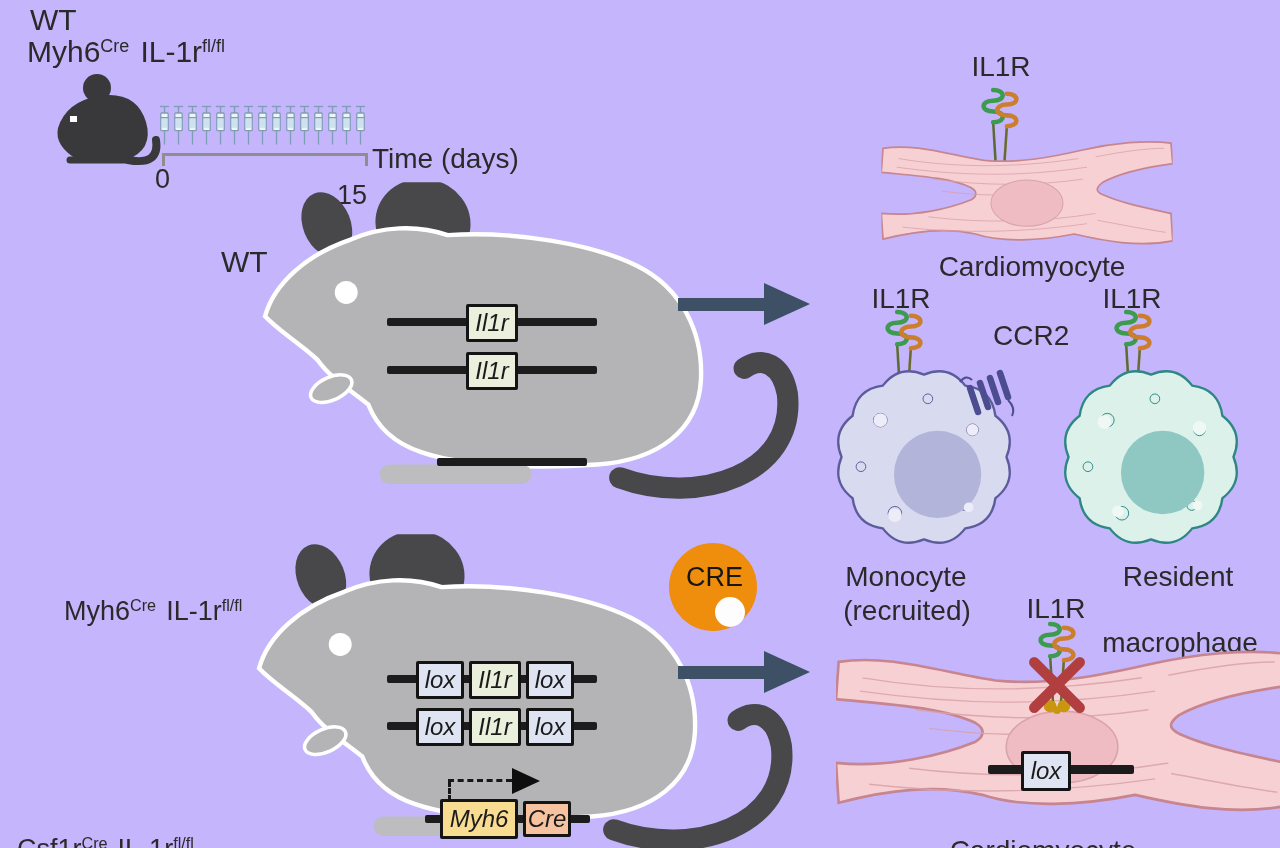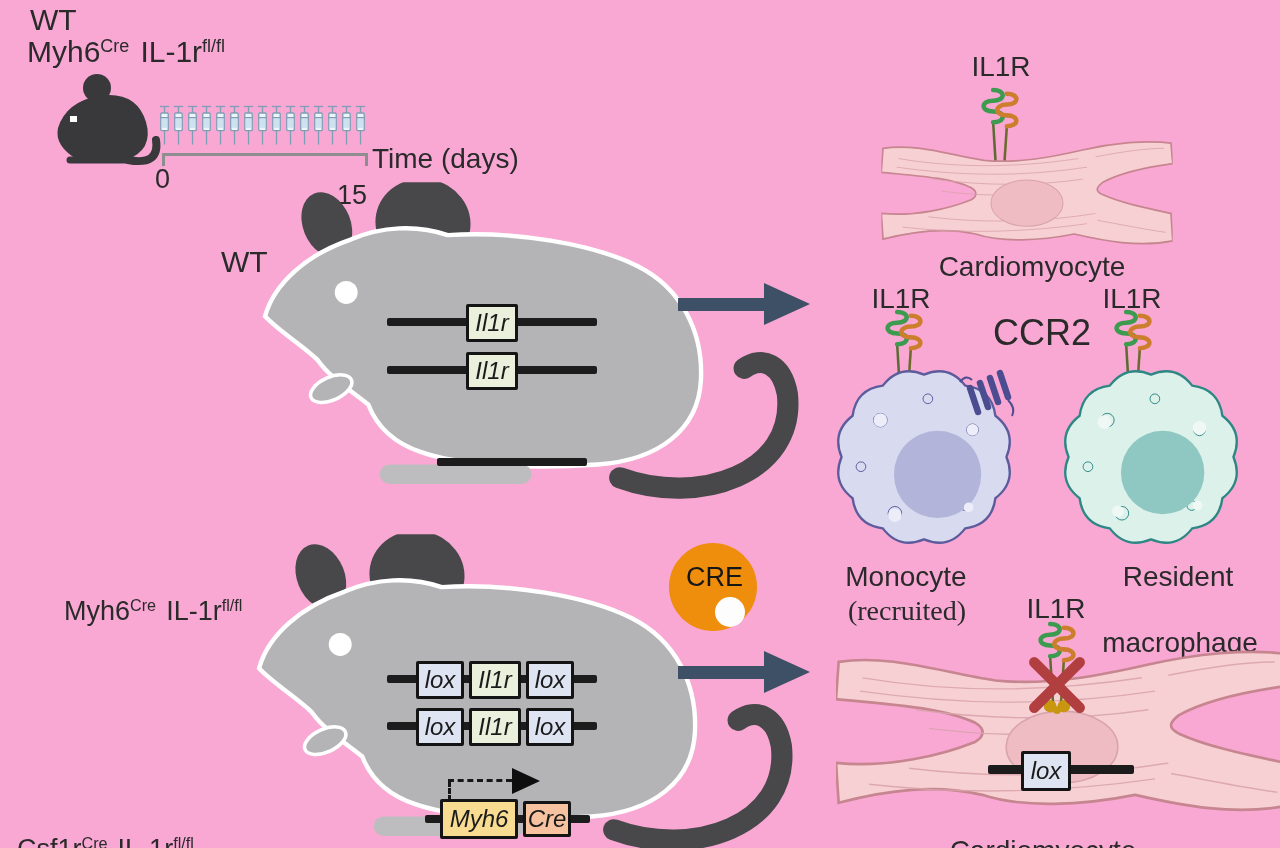--- a/index.html
+++ b/index.html
@@ -1,16 +1,16 @@
 <!DOCTYPE html>
 <html><head>
 <meta charset="utf-8">
 <style>
   html,body{margin:0;padding:0;background:#fff;}
-  #stage{position:relative;width:1280px;height:848px;background:#f9a8d4;overflow:hidden;
+  #stage{position:relative;width:1280px;height:848px;background:#c4b5fd;overflow:hidden;
          font-family:"Liberation Sans",sans-serif;color:#2b2b2b;}
   .abs{position:absolute;}
   .txt{position:absolute;color:#2a2a2a;white-space:nowrap;line-height:1.05;}
   .ctr{transform:translateX(-50%);}
   .it{}
   .sp{font-size:60%;position:relative;top:-0.55em;}
   .gline{position:absolute;background:#1c1c1c;height:8px;border-radius:2px;}
   .gbox{position:absolute;border:3px solid #141414;border-radius:2px;display:flex;align-items:center;
         justify-content:center;font-style:italic;font-size:24px;color:#1b1b1b;box-sizing:border-box;}
   .bracket{position:absolute;border-top:3px solid #8e8e8e;border-left:3px solid #8e8e8e;
@@ -170,39 +170,39 @@
   <div class="txt ctr" style="left:1001px;top:52px;font-size:28px;">IL1R</div>
   <svg class="abs" style="left:980px;top:86px;" width="40" height="94" viewBox="0 0 40 96">
       <use href="#sym-il1r"></use>
     </svg>
   <svg class="abs" style="left:874px;top:138px;" width="306" height="120" viewBox="0 0 340 140">
       <use href="#sym-cardio"></use>
     </svg>
   <div class="txt ctr" style="left:1032px;top:252px;font-size:28px;">Cardiomyocyte</div>
 
   <div class="txt ctr" style="left:901px;top:284px;font-size:28px;">IL1R</div>
-  <div class="txt" style="left:993px;top:314px;font-size:36px;">CCR2</div>
+  <div class="txt" style="left:993px;top:321px;font-size:28px;">CCR2</div>
   <svg class="abs" style="left:884px;top:308px;" width="40" height="94" viewBox="0 0 40 96">
       <use href="#sym-il1r"></use>
     </svg>
   <svg class="abs" style="left:827px;top:360px;" width="194" height="194" viewBox="0 0 200 200" fill="#d8daf0" stroke="#5c5c9c">
     <use href="#sym-blob"></use>
     <circle cx="114" cy="118" r="45" fill="#b2b5d9" stroke="none"></circle>
     <g fill="#ecedf8" stroke="none">
         <circle cx="55" cy="62" r="7"></circle>
         <circle cx="150" cy="72" r="6"></circle>
         <circle cx="70" cy="160" r="7"></circle>
         <circle cx="146" cy="152" r="5"></circle>
       </g>
   </svg>
   <svg class="abs" style="left:958px;top:368px;" width="64" height="58" viewBox="0 0 64 58">
       <use href="#sym-ccr2"></use>
     </svg>
   <div class="txt ctr" style="left:906px;top:562px;font-size:28px;">Monocyte</div>
-  <div class="txt ctr" style="left:907px;top:596px;font-size:28px;font-family:Liberation Serif, serif;">(recruited)</div>
+  <div class="txt ctr" style="left:907px;top:596px;font-size:28px;">(recruited)</div>
 
   <div class="txt ctr" style="left:1132px;top:284px;font-size:28px;">IL1R</div>
   <svg class="abs" style="left:1113px;top:308px;" width="40" height="94" viewBox="0 0 40 96">
       <use href="#sym-il1r"></use>
     </svg>
   <svg class="abs" style="left:1054px;top:360px;" width="194" height="194" viewBox="0 0 200 200" fill="#ddf1eb" stroke="#2e8784">
     <use href="#sym-blob"></use>
     <circle cx="112" cy="116" r="43" fill="#8fc8c2" stroke="none"></circle>
     <g fill="#f0f8f6" stroke="none">
         <circle cx="52" cy="64" r="7"></circle>

